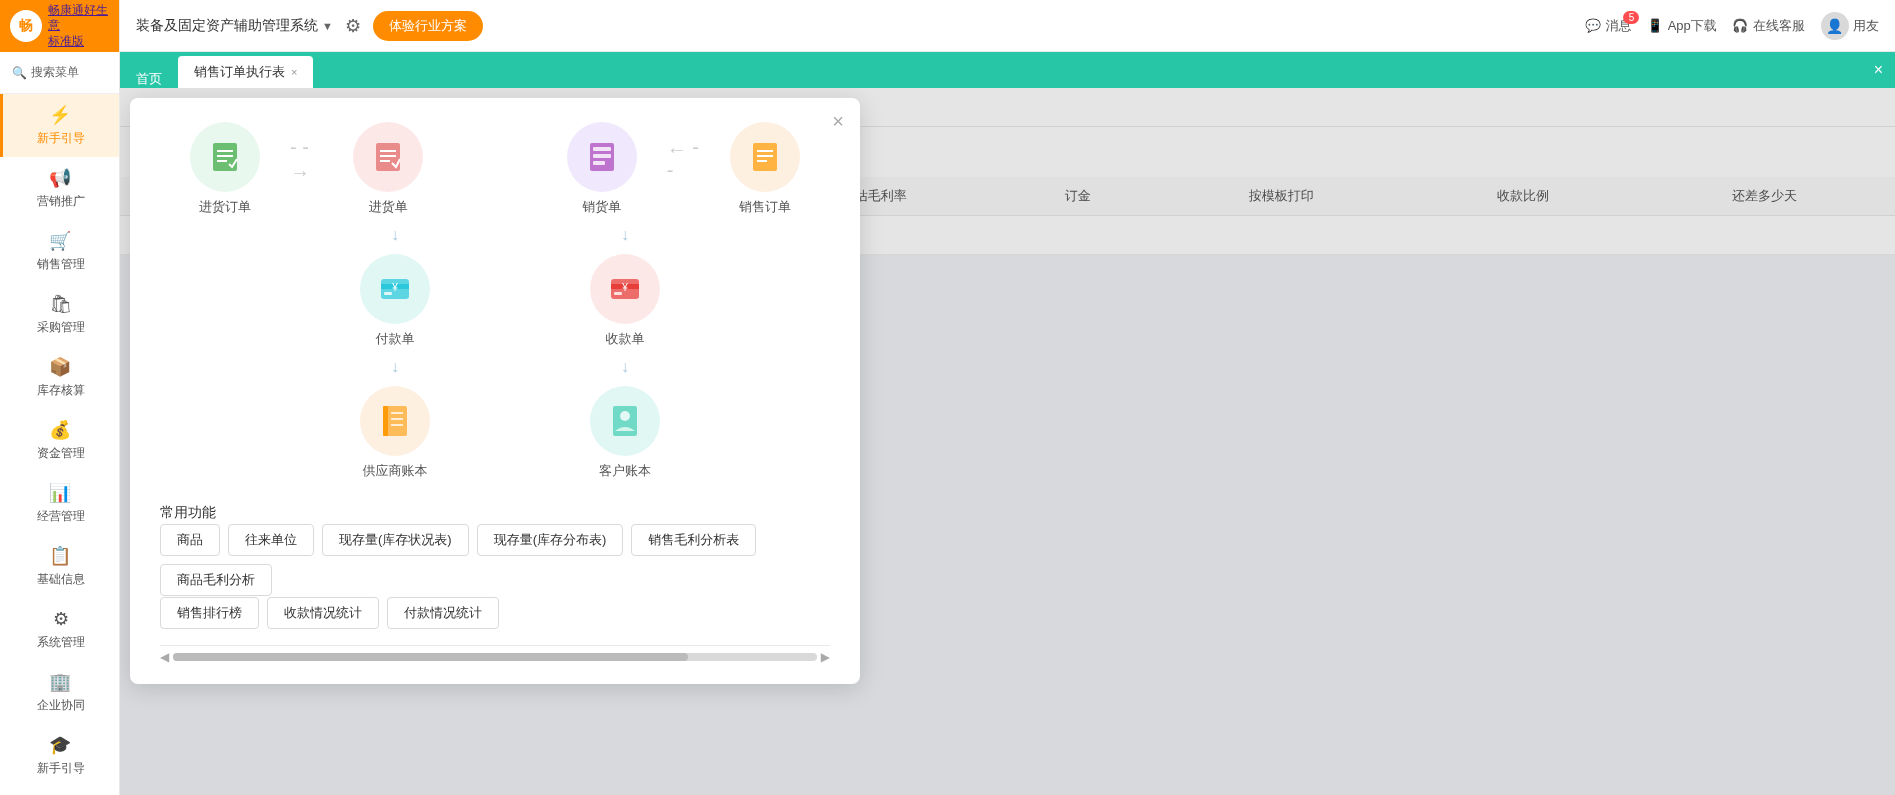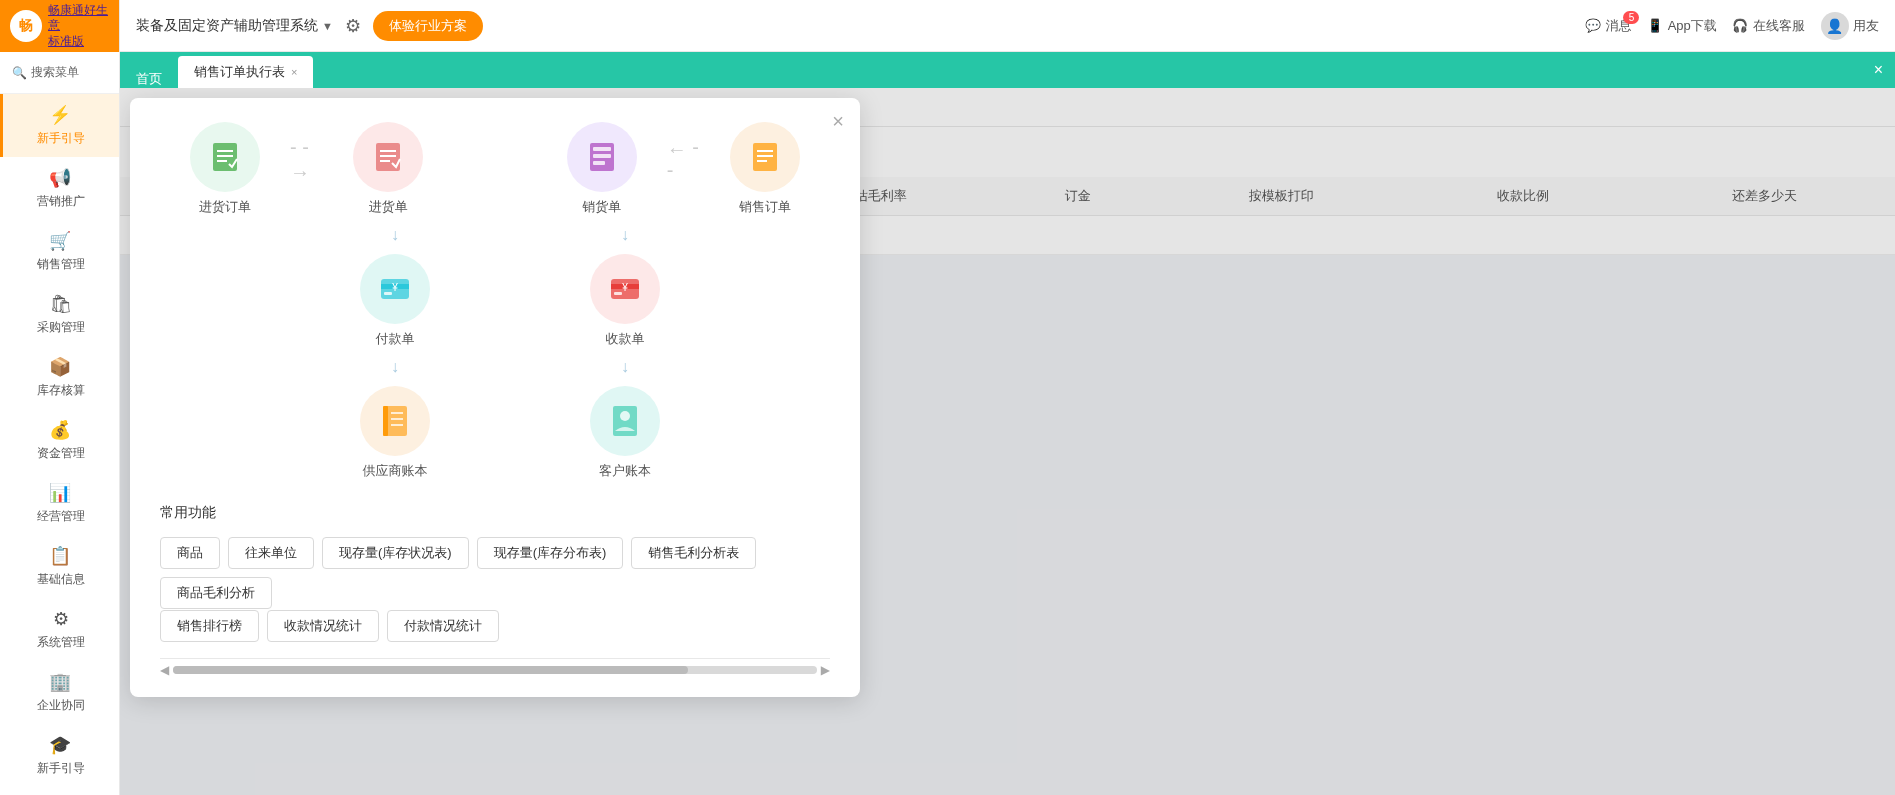--- a/index.html
+++ b/index.html
@@ -78,21 +78,21 @@
     .flow-circle.teal { background: #e0f7f4; }
     .flow-circle.red { background: #fde8e8; }
     .flow-label { font-size: 13px; color: #555; text-align: center; }
     .flow-arrow-h { color: #ccc; font-size: 20px; display: flex; align-items: center; padding-bottom: 20px; width: 40px; justify-content: center; }
     .flow-arrow-h-rev { color: #ccc; font-size: 20px; display: flex; align-items: center; padding-bottom: 20px; width: 40px; justify-content: center; }
     .flow-arrow-v { color: #aacce0; font-size: 16px; text-align: center; margin: 2px 0; }
     .flow-col { display: flex; flex-direction: column; align-items: center; }
 
     
     .common-func { margin-top: 16px; }
-    .common-func-title { font-size: 14px; color: #333; margin-bottom: 15px; font-weight: 500; }
+    .common-func-title { font-size: 14px; color: #333; margin-bottom: 2px; font-weight: 500; }
     .func-buttons { display: flex; flex-wrap: wrap; gap: 8px; }
     .func-btn { border: 1px solid #d9d9d9; background: #fff; border-radius: 4px; padding: 6px 16px; font-size: 13px; color: #333; cursor: pointer; }
 
     
     .popup-scroll { margin-top: 16px; border-top: 1px solid #e8e8e8; padding-top: 4px; display: flex; align-items: center; }
     .scroll-track { flex: 1; height: 8px; background: #d9d9d9; border-radius: 4px; margin: 0 4px; position: relative; }
     .scroll-thumb { position: absolute; left: 0; top: 0; width: 80%; height: 8px; background: #bbb; border-radius: 4px; }
     .scroll-arrow { color: #aaa; font-size: 12px; cursor: pointer; }
 
     

